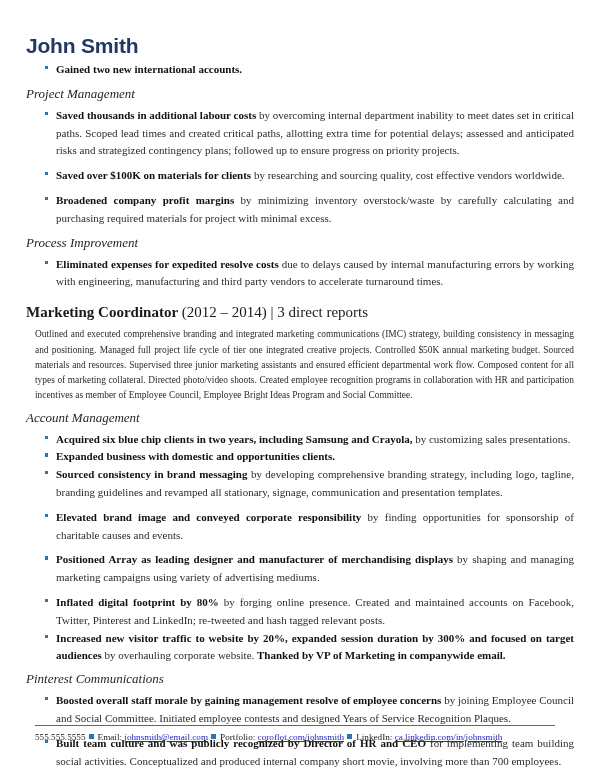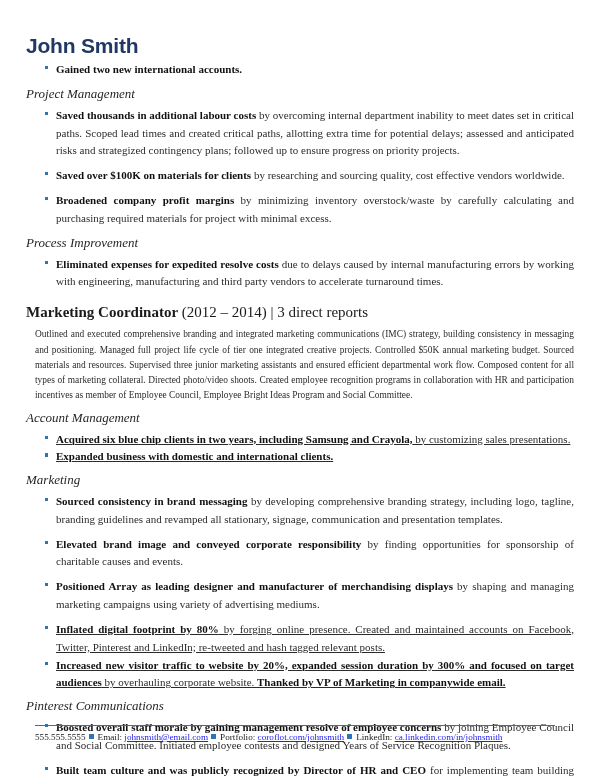--- a/index.html
+++ b/index.html
@@ -67,21 +67,21 @@
   }
   ul.bullets > li {
     position: relative;
     padding-left: 30px;
     font-size: 11px;
     color: #2b2b2b;
     text-align: justify;
     line-height: 1.62;
     margin-bottom: 7px;
   }
-  ul.bullets > li.tight { margin-bottom: 0px; text-decoration: underline; }
+  ul.bullets > li.tight { margin-bottom: 0px; }
   ul.bullets > li::before {
     content: "";
     position: absolute;
     left: 19px;
     top: 5px;
     width: 3.2px;
     height: 3.2px;
     background: #2E74B5;
   }
   li b, .para b, .bold { font-weight: bold; color: #111111; }
@@ -141,24 +141,23 @@
   </ul>
 
   <div class="job-title-line">
     <span class="role">Marketing Coordinator</span><span> (2012 – 2014) | 3 direct reports</span>
   </div>
   <p class="para">Outlined and executed comprehensive branding and integrated marketing communications (IMC) strategy, building consistency in messaging and positioning. Managed full project life cycle of tier one integrated creative projects. Controlled $50K annual marketing budget. Sourced materials and resources. Supervised three junior marketing assistants and ensured efficient departmental work flow. Composed content for all types of marketing collateral. Directed photo/video shoots. Created employee recognition programs in collaboration with HR and participation incentives as member of Employee Council, Employee Bright Ideas Program and Social Committee.</p>
 
   <div class="sub-header">Account Management</div>
   <ul class="bullets">
     <li class="tight"><b>Acquired six blue chip clients in two years, including Samsung and Crayola,</b><span> by customizing sales presentations.</span></li>
-    <li class="tight"><b>Expanded business with domestic and international clients.</b></li>
+    <li class="tight"><b>Expanded business with domestic and opportunities clients.</b></li>
   </ul>
 
-  <div class="sub-header">Marketing</div>
   <ul class="bullets">
     <li><b>Sourced consistency in brand messaging</b><span> by developing comprehensive branding strategy, including logo, tagline, branding guidelines and revamped all stationary, signage, communication and presentation templates.</span></li>
     <li><b>Elevated brand image and conveyed corporate responsibility</b><span> by finding opportunities for sponsorship of charitable causes and events.</span></li>
     <li><b>Positioned Array as leading designer and manufacturer of merchandising displays</b><span> by shaping and managing marketing campaigns using variety of advertising mediums.</span></li>
     <li class="tight"><b>Inflated digital footprint by 80%</b><span> by forging online presence. Created and maintained accounts on Facebook, Twitter, Pinterest and LinkedIn; re-tweeted and hash tagged relevant posts.</span></li>
     <li class="tight"><b>Increased new visitor traffic to website by 20%, expanded session duration by 300% and focused on target audiences</b><span> by overhauling corporate website. </span><b>Thanked by VP of Marketing in companywide email.</b></li>
   </ul>
 
   <div class="sub-header">Pinterest Communications</div>
   <ul class="bullets">

